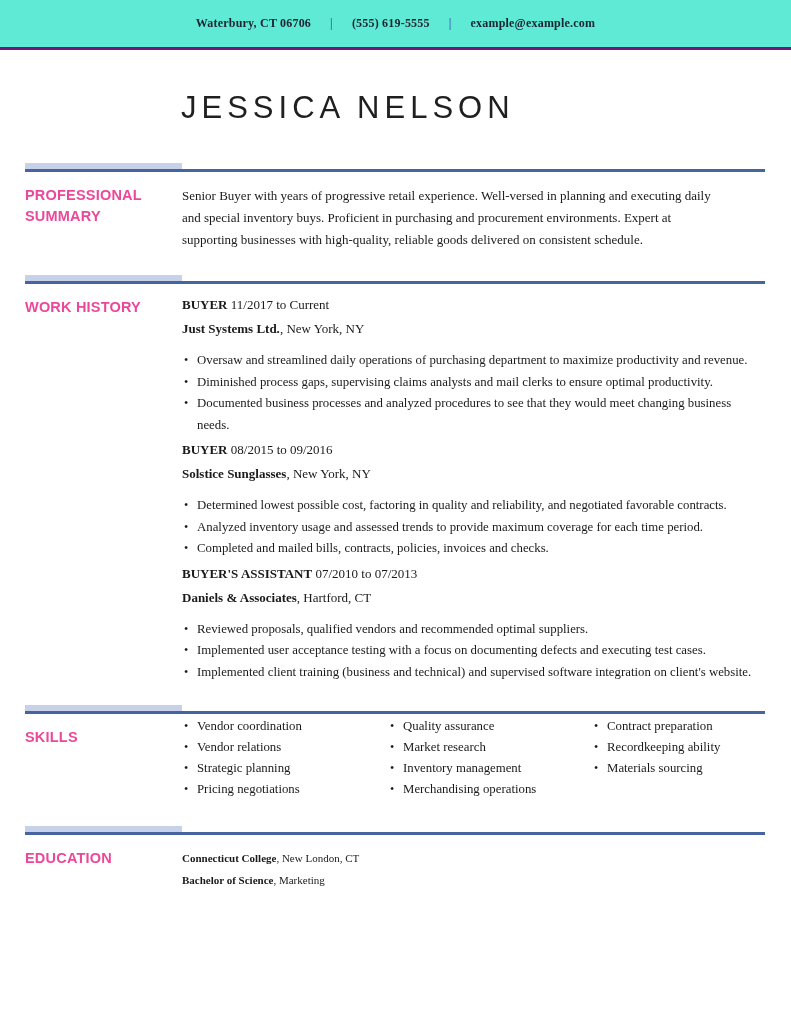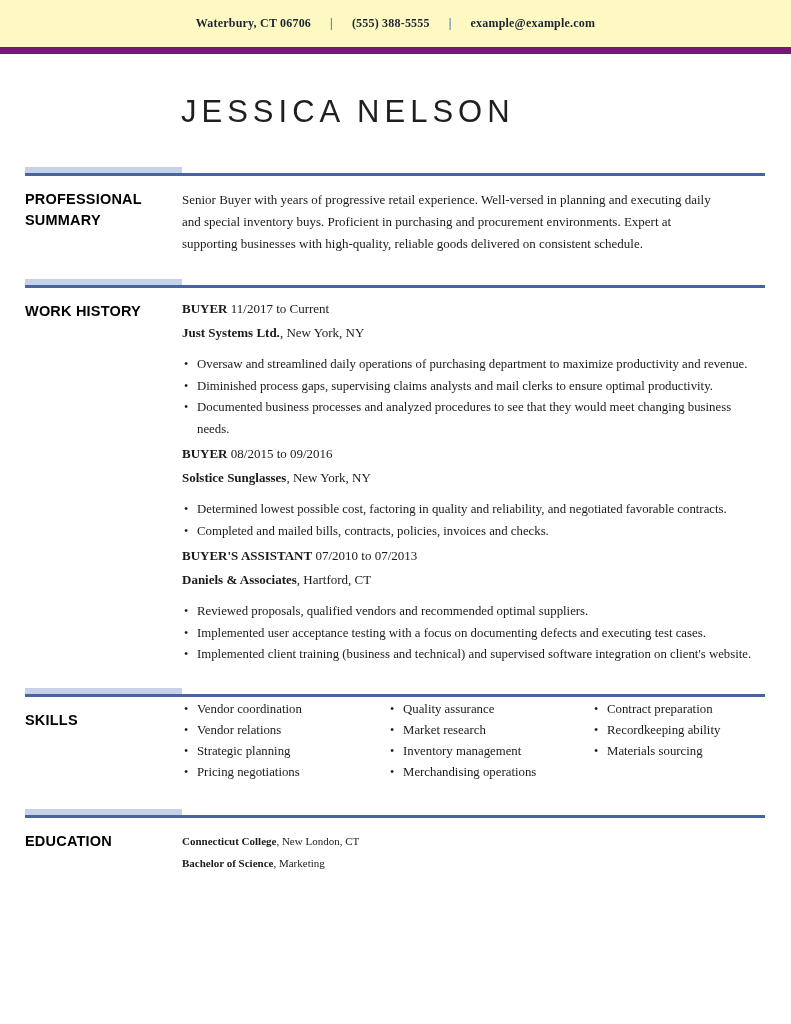--- a/index.html
+++ b/index.html
@@ -10,22 +10,22 @@
     position: relative;
     overflow: hidden;
     font-family: "Liberation Serif", serif;
     color: #1a1a1a;
     box-sizing: border-box;
   }
 
   
   .band {
     height: 47px;
-    background: #fef9c3;
-    border-bottom: 7px solid #701a75;
+    background: #5eead4;
+    border-bottom: 3px solid #701a75;
     display: flex;
     align-items: center;
     justify-content: center;
   }
   .contact {
     display: flex;
     align-items: center;
     gap: 19px;
     font-weight: 700;
     font-size: 12px;
@@ -69,21 +69,21 @@
     margin: 0 26px 0 25px;
     display: flex;
     align-items: flex-start;
   }
   .section-left { width: 157px; flex: none; box-sizing: border-box; padding-top: 13px; }
   .section-title {
     font-family: "Liberation Sans", sans-serif;
     font-weight: 700;
     font-size: 14.5px;
     letter-spacing: 0.2px;
-    color: #000000;
+    color: #ec4899;
     line-height: 21px;
   }
   .section-body { flex: 1; min-width: 0; padding-top: 13px; }
 
   
   .summary-text {
     font-size: 13px;
     line-height: 22px;
     max-width: 545px;
     color: #1a1a1a;
@@ -132,21 +132,21 @@
 </style>
 </head>
 <body>
 
 <div class="page">
 
   <div class="band">
     <div class="contact">
       <span>Waterbury, CT 06706</span>
       <span class="pipe">|</span>
-      <span>(555) 388-5555</span>
+      <span>(555) 619-5555</span>
       <span class="pipe">|</span>
       <span>example@example.com</span>
     </div>
   </div>
 
   <div class="name">JESSICA NELSON</div>
 
   <div class="divider d1">
     <div class="light-bar"></div>
     <div class="dark-line"></div>
@@ -188,20 +188,21 @@
       <div class="job">
         <div class="job-title">
           <span class="pos">BUYER</span>
           <span class="dates">08/2015 to 09/2016</span>
         </div>
         <div class="company-line">
           <span class="company">Solstice Sunglasses</span><span>, New York, NY</span>
         </div>
         <ul class="bullets">
           <li>Determined lowest possible cost, factoring in quality and reliability, and negotiated favorable contracts.</li>
+          <li>Analyzed inventory usage and assessed trends to provide maximum coverage for each time period.</li>
           <li>Completed and mailed bills, contracts, policies, invoices and checks.</li>
         </ul>
       </div>
 
       <div class="job">
         <div class="job-title">
           <span class="pos">BUYER'S ASSISTANT</span>
           <span class="dates">07/2010 to 07/2013</span>
         </div>
         <div class="company-line">

